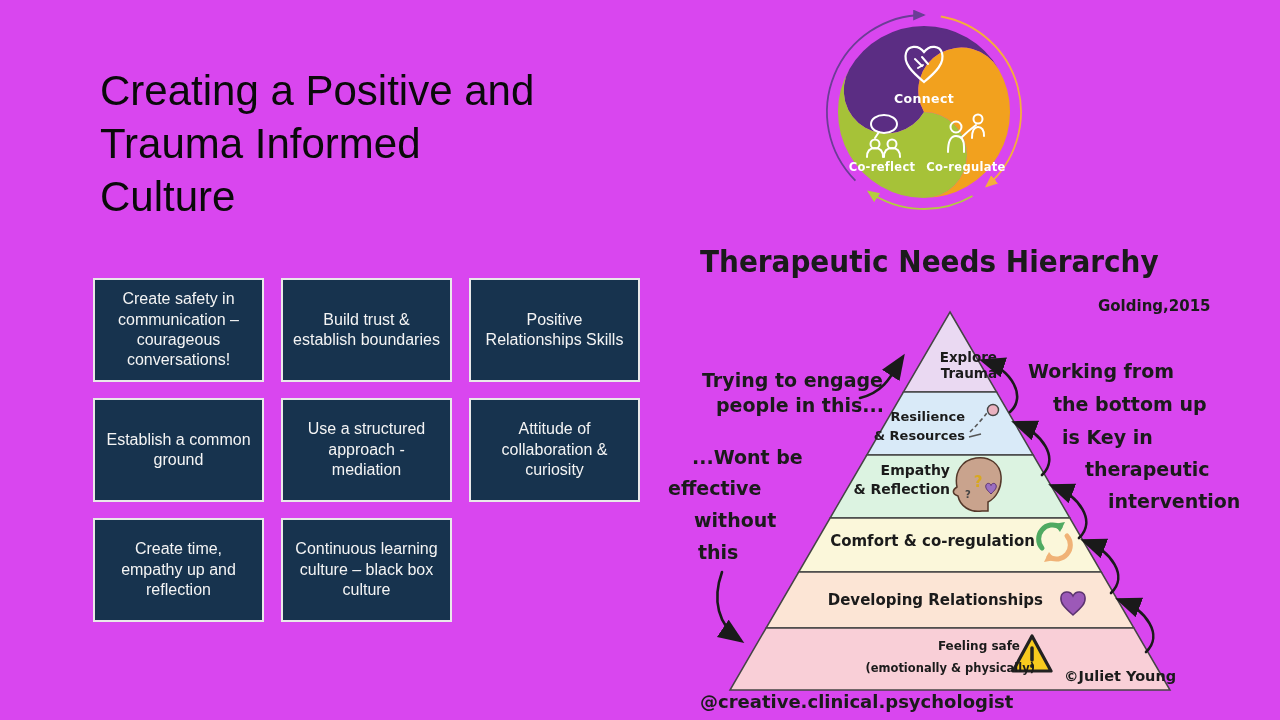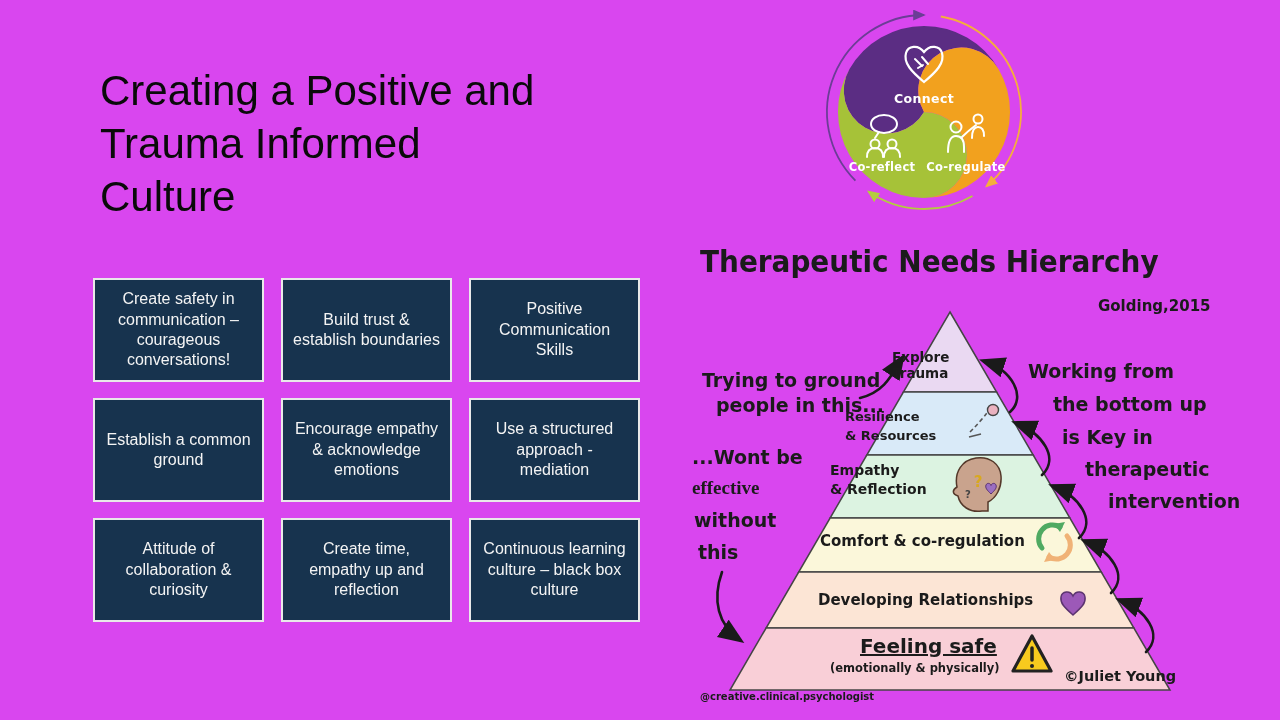--- a/index.html
+++ b/index.html
@@ -15,40 +15,39 @@
   .gbox{background:#17334e;border:2px solid #e9e9e9;box-sizing:border-box;
         color:#f4f4f4;font-size:16px;line-height:1.28;text-align:center;
         display:flex;align-items:center;justify-content:center;padding:4px 9px;}
 
   
   .hand{font-family:"DejaVu Sans",sans-serif;font-weight:bold;color:#1b1b1b;}
   .hand-title{left:700px;top:243px;font-size:31px;transform:scaleX(.9);transform-origin:left top;
               letter-spacing:0;white-space:nowrap;}
   .gold{left:1098px;top:297px;font-size:15px;}
   .ann{font-size:19px;white-space:nowrap;}
-  .lvl{text-align:left;line-height:19px;}
-  .credit{font-size:10px;}
+  .lvl{text-align:right;line-height:19px;}
+  .credit{font-size:18px;}
 
   svg text{font-family:"DejaVu Sans",sans-serif;}
 </style>
 </head>
 <body>
 
 <div class="slide">
 
   <div class="abs main-title">Creating a Positive and
 Trauma Informed
 Culture</div>
 
   <div class="abs grid">
     <div class="gbox">Create safety in communication – courageous conversations!</div>
     <div class="gbox">Build trust &amp; establish boundaries</div>
-    <div class="gbox">Positive Communication Skills</div>
+    <div class="gbox">Positive Relationships Skills</div>
     <div class="gbox">Establish a common ground</div>
-    <div class="gbox">Encourage empathy &amp; acknowledge emotions</div>
     <div class="gbox">Use a structured approach - mediation</div>
     <div class="gbox">Attitude of collaboration &amp; curiosity</div>
     <div class="gbox">Create time, empathy up and reflection</div>
     <div class="gbox">Continuous learning culture – black box culture</div>
   </div>
 
   <svg class="abs" style="left:822px;top:8px;" width="205" height="205" viewBox="0 0 205 205">
     <defs>
       <marker id="m-purple" markerWidth="8" markerHeight="8" refX="6" refY="3" orient="auto">
         <path d="M0,0 L7,3 L0,6 Z" fill="#6c3d96"></path>
@@ -165,30 +164,30 @@
   <div class="abs hand lvl" style="left:830px;top:461px;width:120px;font-size:14px;">
     <div>Empathy</div>
     <div>&amp; Reflection</div>
   </div>
   <div class="abs hand lvl" style="left:820px;top:532px;width:215px;font-size:15px;">
     <div>Comfort &amp; co-regulation</div>
   </div>
   <div class="abs hand lvl" style="left:818px;top:591px;width:225px;font-size:15px;">
     <div>Developing Relationships</div>
   </div>
-  <div class="abs hand lvl" style="left:860px;top:637px;width:185px;font-size:20px;text-decoration:underline;">
+  <div class="abs hand lvl" style="left:835px;top:637px;width:185px;font-size:12px;">
     <div>Feeling safe</div>
   </div>
   <div class="abs hand lvl" style="left:830px;top:659px;width:205px;font-size:11.5px;">(emotionally &amp; physically)</div>
 
-  <div class="abs hand ann" style="left:702px;top:369px;">Trying to ground</div>
+  <div class="abs hand ann" style="left:702px;top:369px;">Trying to engage</div>
   <div class="abs hand ann" style="left:716px;top:394px;">people in this...</div>
 
   <div class="abs hand ann" style="left:692px;top:446px;">...Wont be</div>
-  <div class="abs hand ann" style="left:692px;top:477px;font-family:Liberation Serif, serif;">effective</div>
+  <div class="abs hand ann" style="left:668px;top:477px;">effective</div>
   <div class="abs hand ann" style="left:694px;top:509px;">without</div>
   <div class="abs hand ann" style="left:698px;top:541px;">this</div>
 
   <div class="abs hand ann" style="left:1028px;top:360px;">Working from</div>
   <div class="abs hand ann" style="left:1053px;top:393px;">the bottom up</div>
   <div class="abs hand ann" style="left:1062px;top:426px;">is Key in</div>
   <div class="abs hand ann" style="left:1085px;top:458px;">therapeutic</div>
   <div class="abs hand ann" style="left:1108px;top:490px;">intervention</div>
 
   <div class="abs hand credit" style="left:1064px;top:668px;font-size:14.5px;">©Juliet Young</div>

